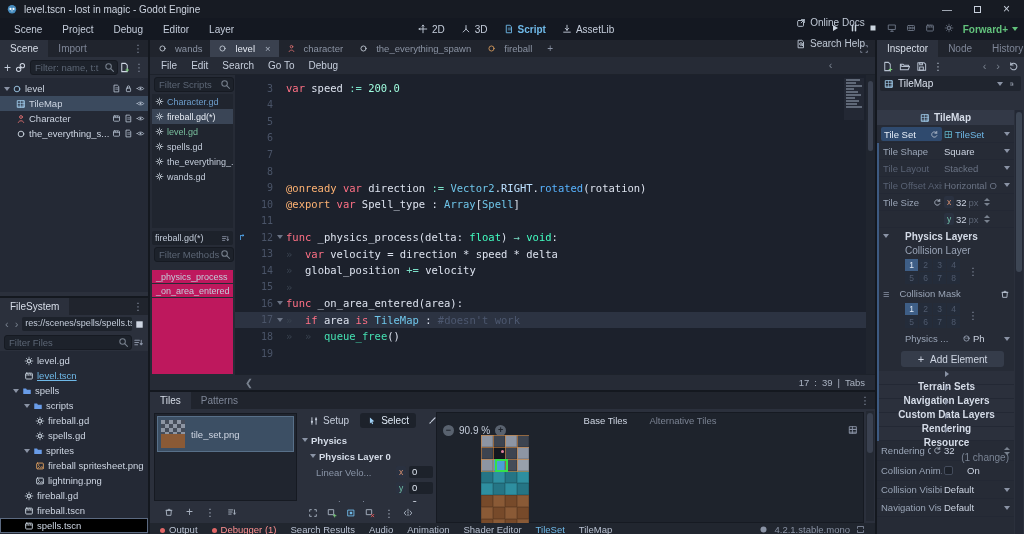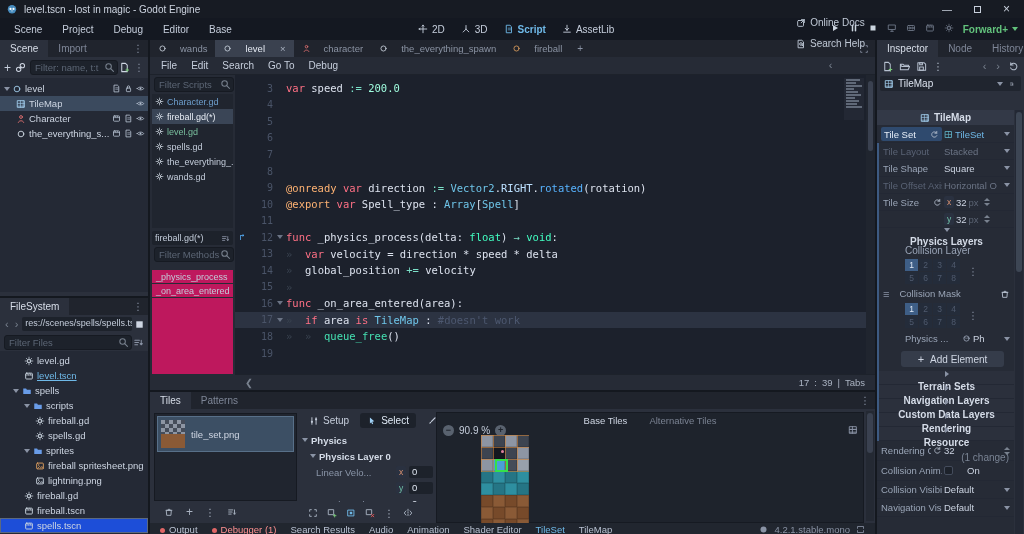--- a/index.html
+++ b/index.html
@@ -55,26 +55,26 @@
   .badges{margin-left:auto;display:flex;gap:3px;color:#b6c1d1;align-items:center;}
 
   
   #fs-dock{left:0;top:298px;width:148px;height:236px;}
   .crumb{display:flex;align-items:center;gap:2px;padding:0 3px;height:18px;}
   .navarr{color:#79828f;font-size:11px;padding:0 2px;}
   .pathbox{flex:1;height:14px;background:#1d222b;border-radius:2px;font-size:9px;color:#c3ccda;
            padding:1px 3px;white-space:nowrap;overflow:hidden;}
   #fs-tree{height:183px;padding-top:2px;}
   .trow .open{color:#6fb9e8;text-decoration:underline;}
-  .trow.fsel{background:#1d4ed8;outline:1px solid #5b6980;outline-offset:-1px;}
+  .trow.fsel{background:#000000;outline:1px solid #5b6980;outline-offset:-1px;}
 
   
   #script-region{left:150px;top:40px;width:725px;height:350px;background:#262b36;}
   .stabbar{display:flex;height:17px;background:#20242d;align-items:stretch;}
-  .stab{display:flex;align-items:center;gap:13px;padding:0 8px;color:#8a93a3;font-size:9.5px;}
+  .stab{display:flex;align-items:center;gap:8px;padding:0 8px;color:#8a93a3;font-size:9.5px;}
   .stab.act{background:#3a414f;color:#e4e9f2;}
   .stab .x{color:#aab3c2;margin-left:2px;}
   .tabplus{padding:0 7px;line-height:17px;color:#8a93a5;}
   .expandico{margin-left:auto;display:flex;align-items:center;padding:0 6px;color:#8a93a5;}
   .smenu{display:flex;align-items:center;height:18px;background:#262b36;gap:2px;padding:0 4px;border-bottom:1px solid #1d222b;}
   .smenu .mi{padding:2px 7px;color:#c6cedc;}
   .smenu-right{margin-left:auto;display:flex;align-items:center;gap:10px;color:#c0c9d6;padding-right:6px;flex-direction:column;}
   .smenu-right .lk{display:flex;gap:4px;align-items:center;}
   #scripts-side{position:absolute;left:0;top:35px;width:85px;bottom:16px;background:#262b36;display:flex;flex-direction:column;}
   .slist{background:#20252f;margin:0 2px;flex:none;}
@@ -163,21 +163,21 @@
   .sechead{height:15px;background:#333947;display:flex;align-items:center;justify-content:center;gap:4px;
            color:#d5dce8;font-weight:bold;margin-bottom:1px;}
   .prow{display:flex;align-items:center;height:17px;padding:0 4px;gap:2px;border-bottom:1px solid #232834;font-size:9.5px;}
   .plabel{flex:1;color:#9aa5b7;white-space:nowrap;overflow:hidden;min-width:0;}
   .pval{width:66px;flex:none;display:flex;align-items:center;gap:2px;color:#ccd4e2;}
   .pval .tri-d{margin-left:auto;color:#8a93a5}
   .dis .plabel{color:#596274}.dis .pval{color:#6b7485}
   .keyed{background:#2f4a6e;border-radius:2px;color:#e6eef8;padding:0 3px;display:flex;align-items:center;gap:2px;height:14px;flex:1;min-width:0;}
   .keyed span{white-space:nowrap;overflow:hidden}
   .sub{border-left:2px solid #3d5a82;}
-  .bold-row{display:flex;align-items:center;gap:4px;height:14px;padding:0 4px;color:#d5dce8;font-weight:bold;flex-direction:column;}
+  .bold-row{display:flex;align-items:center;gap:16px;height:14px;padding:0 4px;color:#d5dce8;font-weight:bold;}
   .sublb{height:13px;line-height:13px;padding-left:26px;color:#9aa5b7;}
   .bitgrid{display:grid;grid-template-columns:repeat(4,13px);gap:1px;width:55px;}
   .bit{height:12px;background:#242c3a;color:#4f5a6e;display:flex;align-items:center;justify-content:center;font-size:8.5px;}
   .bit.on{background:#3e5e86;color:#dfe8f4;}
   .gridrow{display:flex;align-items:center;padding-left:26px;gap:8px;margin:2px 0;}
   .addbtn{margin:4px 10px 4px 22px;height:16px;background:#353c4a;border-radius:3px;display:flex;align-items:center;
           justify-content:center;gap:6px;color:#cfd6e3;}
   .cat{display:flex;align-items:center;gap:4px;height:14px;padding:0 5px;color:#d5dce8;font-weight:bold;background:#2b303c;border-bottom:1px solid #232834;flex-direction:column;}
   .cat .note{margin-left:auto;font-weight:normal;color:#7a8494;}
   .cbx{width:9px;height:9px;background:#1d222b;border:1px solid #444c5c;border-radius:2px;display:inline-block;}
@@ -206,21 +206,21 @@
       <span style="font-size:12px">×</span>
     </span>
   </div>
 
   <div class="menubar abs">
     <div id="main-menus">
         <span class="mi">Scene</span>
         <span class="mi">Project</span>
         <span class="mi">Debug</span>
         <span class="mi">Editor</span>
-        <span class="mi">Base</span>
+        <span class="mi">Layer</span>
       </div>
     <div id="workspaces">
         <span class="ws">
           <span class="ic ic10">
             <svg viewBox="0 0 12 12">
               <path d="M6 1.5v9M1.5 6h9M6 1.5L4.9 2.6M6 1.5l1.1 1.1M1.5 6l1.1-1.1M1.5 6l1.1 1.1"></path>
             </svg>
           </span>
           <span>2D</span>
         </span>
@@ -1103,31 +1103,31 @@
               <svg viewBox="0 0 12 12">
                 <rect x="2" y="2" width="8" height="8"></rect>
                 <path d="M2 6h8M6 2v8" stroke-width=".8"></path>
               </svg>
             </span>
           <span style="color:#6fb9e8">TileSet</span>
           <span class="tri-d"></span>
         </span>
       </div>
       <div class="sub">
+        <div class="prow">
+          <span class="plabel">Tile Shape</span>
+          <span class="pval">
+              <span>Square</span>
+              <span class="tri-d"></span>
+            </span>
+        </div>
         <div class="prow dis">
           <span class="plabel">Tile Layout</span>
           <span class="pval">
               <span>Stacked</span>
-              <span class="tri-d"></span>
-            </span>
-        </div>
-        <div class="prow">
-          <span class="plabel">Tile Shape</span>
-          <span class="pval">
-              <span>Square</span>
               <span class="tri-d"></span>
             </span>
         </div>
         <div class="prow dis">
           <span class="plabel">Tile Offset Axis</span>
           <span class="pval">
               <span>Horizontal O</span>
               <span class="tri-d"></span>
             </span>
         </div>

